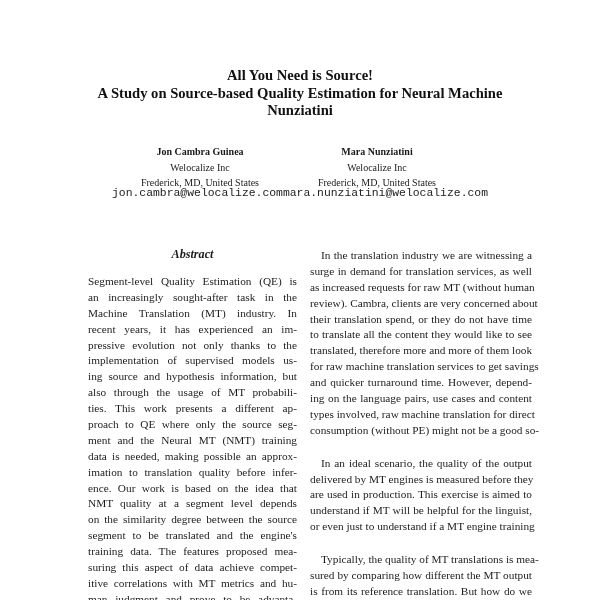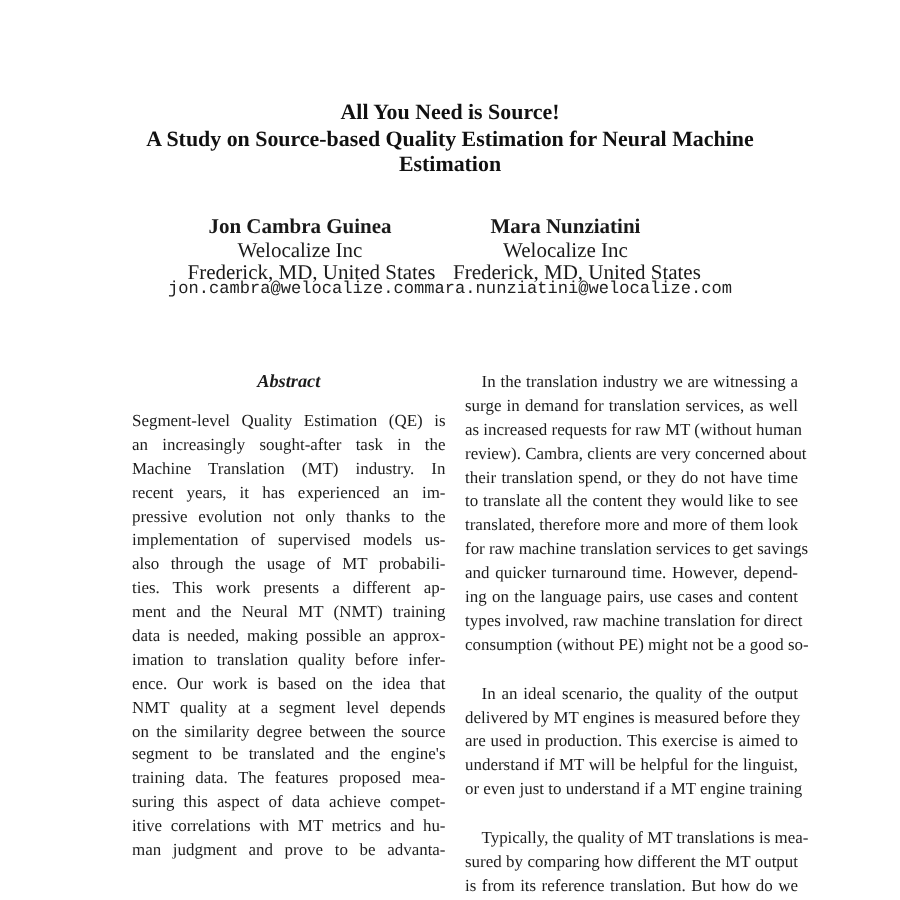--- a/index.html
+++ b/index.html
@@ -36,21 +36,21 @@
       position: absolute;
       top: 144px;
       left: 0;
       width: 600px;
       height: 60px;
     }
     .author {
       position: absolute;
       top: 0;
       text-align: center;
-      font-size: 14px;
+      font-size: 10px;
       line-height: 15.5px;
       white-space: nowrap;
     }
     .author .name { font-weight: bold; }
     .author.a1 { left: 125px; width: 150px; }
     .author.a2 { left: 302px; width: 150px; }
     .emails {
       position: absolute;
       top: 186px;
       left: 0;
@@ -105,21 +105,21 @@
     }
   </style>
 </head>
 <body>
 
 <div class="page">
 
   <div class="title-block">
     <div>All You Need is Source!</div>
     <div>A Study on Source-based Quality Estimation for Neural Machine</div>
-    <div>Estimation</div>
+    <div>Nunziatini</div>
   </div>
 
   <div class="authors">
     <div class="author a1">
       <div class="name">Jon Cambra Guinea</div>
       <div>Welocalize Inc</div>
       <div>Frederick, MD, United States</div>
     </div>
     <div class="author a2">
       <div class="name">Mara Nunziatini</div>
@@ -132,22 +132,24 @@
 
   <div class="col col-left">
     <div class="abstract-heading">Abstract</div>
     <div>
       <span class="line">Segment-level Quality Estimation (QE) is</span>
       <span class="line">an increasingly sought-after task in the</span>
       <span class="line">Machine Translation (MT) industry.  In</span>
       <span class="line">recent years, it has experienced an im-</span>
       <span class="line">pressive evolution not only thanks to the</span>
       <span class="line">implementation of supervised models us-</span>
+      <span class="line">ing source and hypothesis information, but</span>
       <span class="line">also through the usage of MT probabili-</span>
       <span class="line">ties.  This work presents a different ap-</span>
+      <span class="line">proach to QE where only the source seg-</span>
       <span class="line">ment and the Neural MT (NMT) training</span>
       <span class="line">data is needed, making possible an approx-</span>
       <span class="line">imation to translation quality before infer-</span>
       <span class="line">ence.  Our work is based on the idea that</span>
       <span class="line">NMT quality at a segment level depends</span>
       <span class="line">on the similarity degree between the source</span>
       <span class="line">segment to be translated and the engine's</span>
       <span class="line">training data. The features proposed mea-</span>
       <span class="line">suring this aspect of data achieve compet-</span>
       <span class="line">itive correlations with MT metrics and hu-</span>

